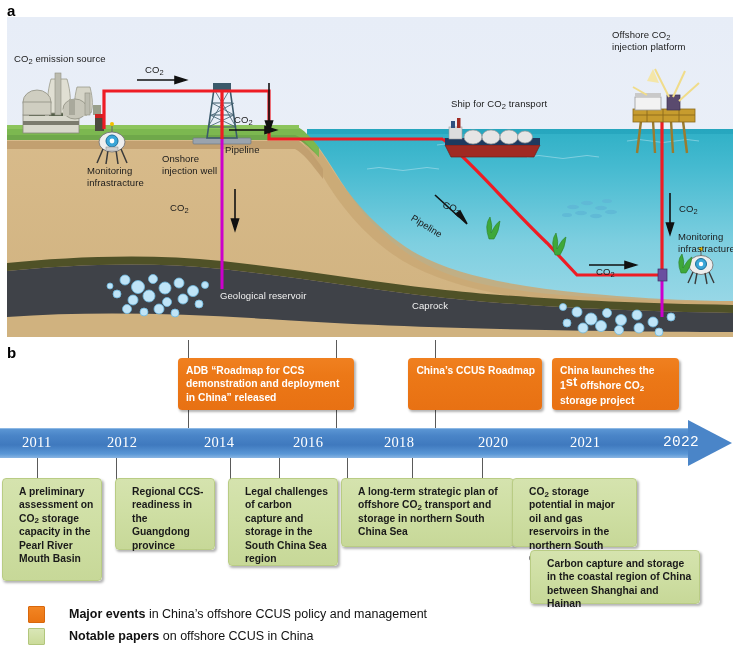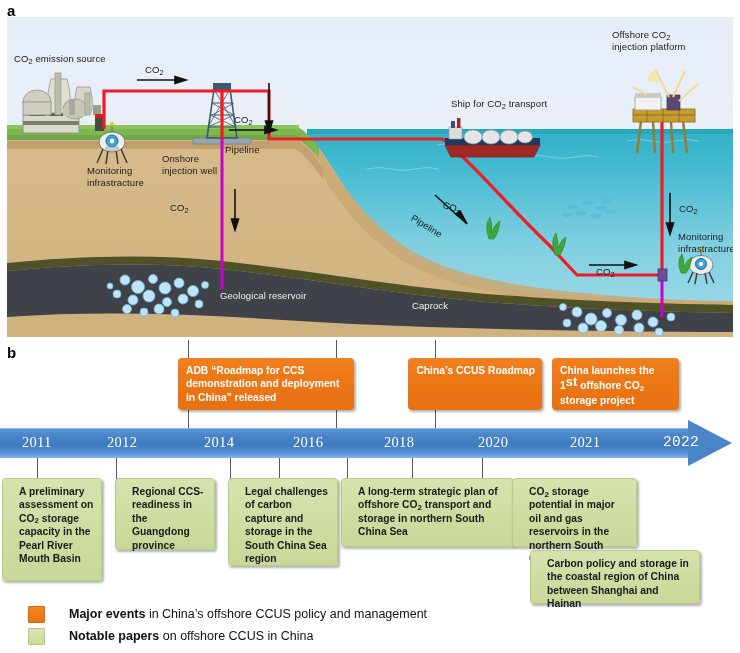--- a/index.html
+++ b/index.html
@@ -453,21 +453,21 @@
     <div class="box paper" style="left:228px; top:138px; width:110px; height:88px;">
       <span>Legal challenges of carbon capture and storage in the South China Sea region</span>
     </div>
     <div class="box paper" style="left:341px; top:138px; width:173px; height:69px;">
       <span>A long-term strategic plan of offshore CO<sub>2</sub> transport and storage in northern South China Sea</span>
     </div>
     <div class="box paper" style="left:512px; top:138px; width:125px; height:69px;">
       <span>CO<sub>2</sub> storage potential in major oil and gas reservoirs in the northern South China Sea</span>
     </div>
     <div class="box paper" style="left:530px; top:210px; width:170px; height:54px;">
-      <span>Carbon policy and storage in the coastal region of China between Shanghai and Hainan</span>
+      <span>Carbon capture and storage in the coastal region of China between Shanghai and Hainan</span>
     </div>
   </div>
 
   <div id="legend">
     <div class="legend-row" style="top:6px;">
       <div class="swatch orange" style="top:0px;"></div>
       <div class="legend-text" style="top:1px;"><b>Major events</b><span> in China’s offshore CCUS policy and management</span></div>
     </div>
     <div class="legend-row" style="top:28px;">
       <div class="swatch green" style="top:0px;"></div>

